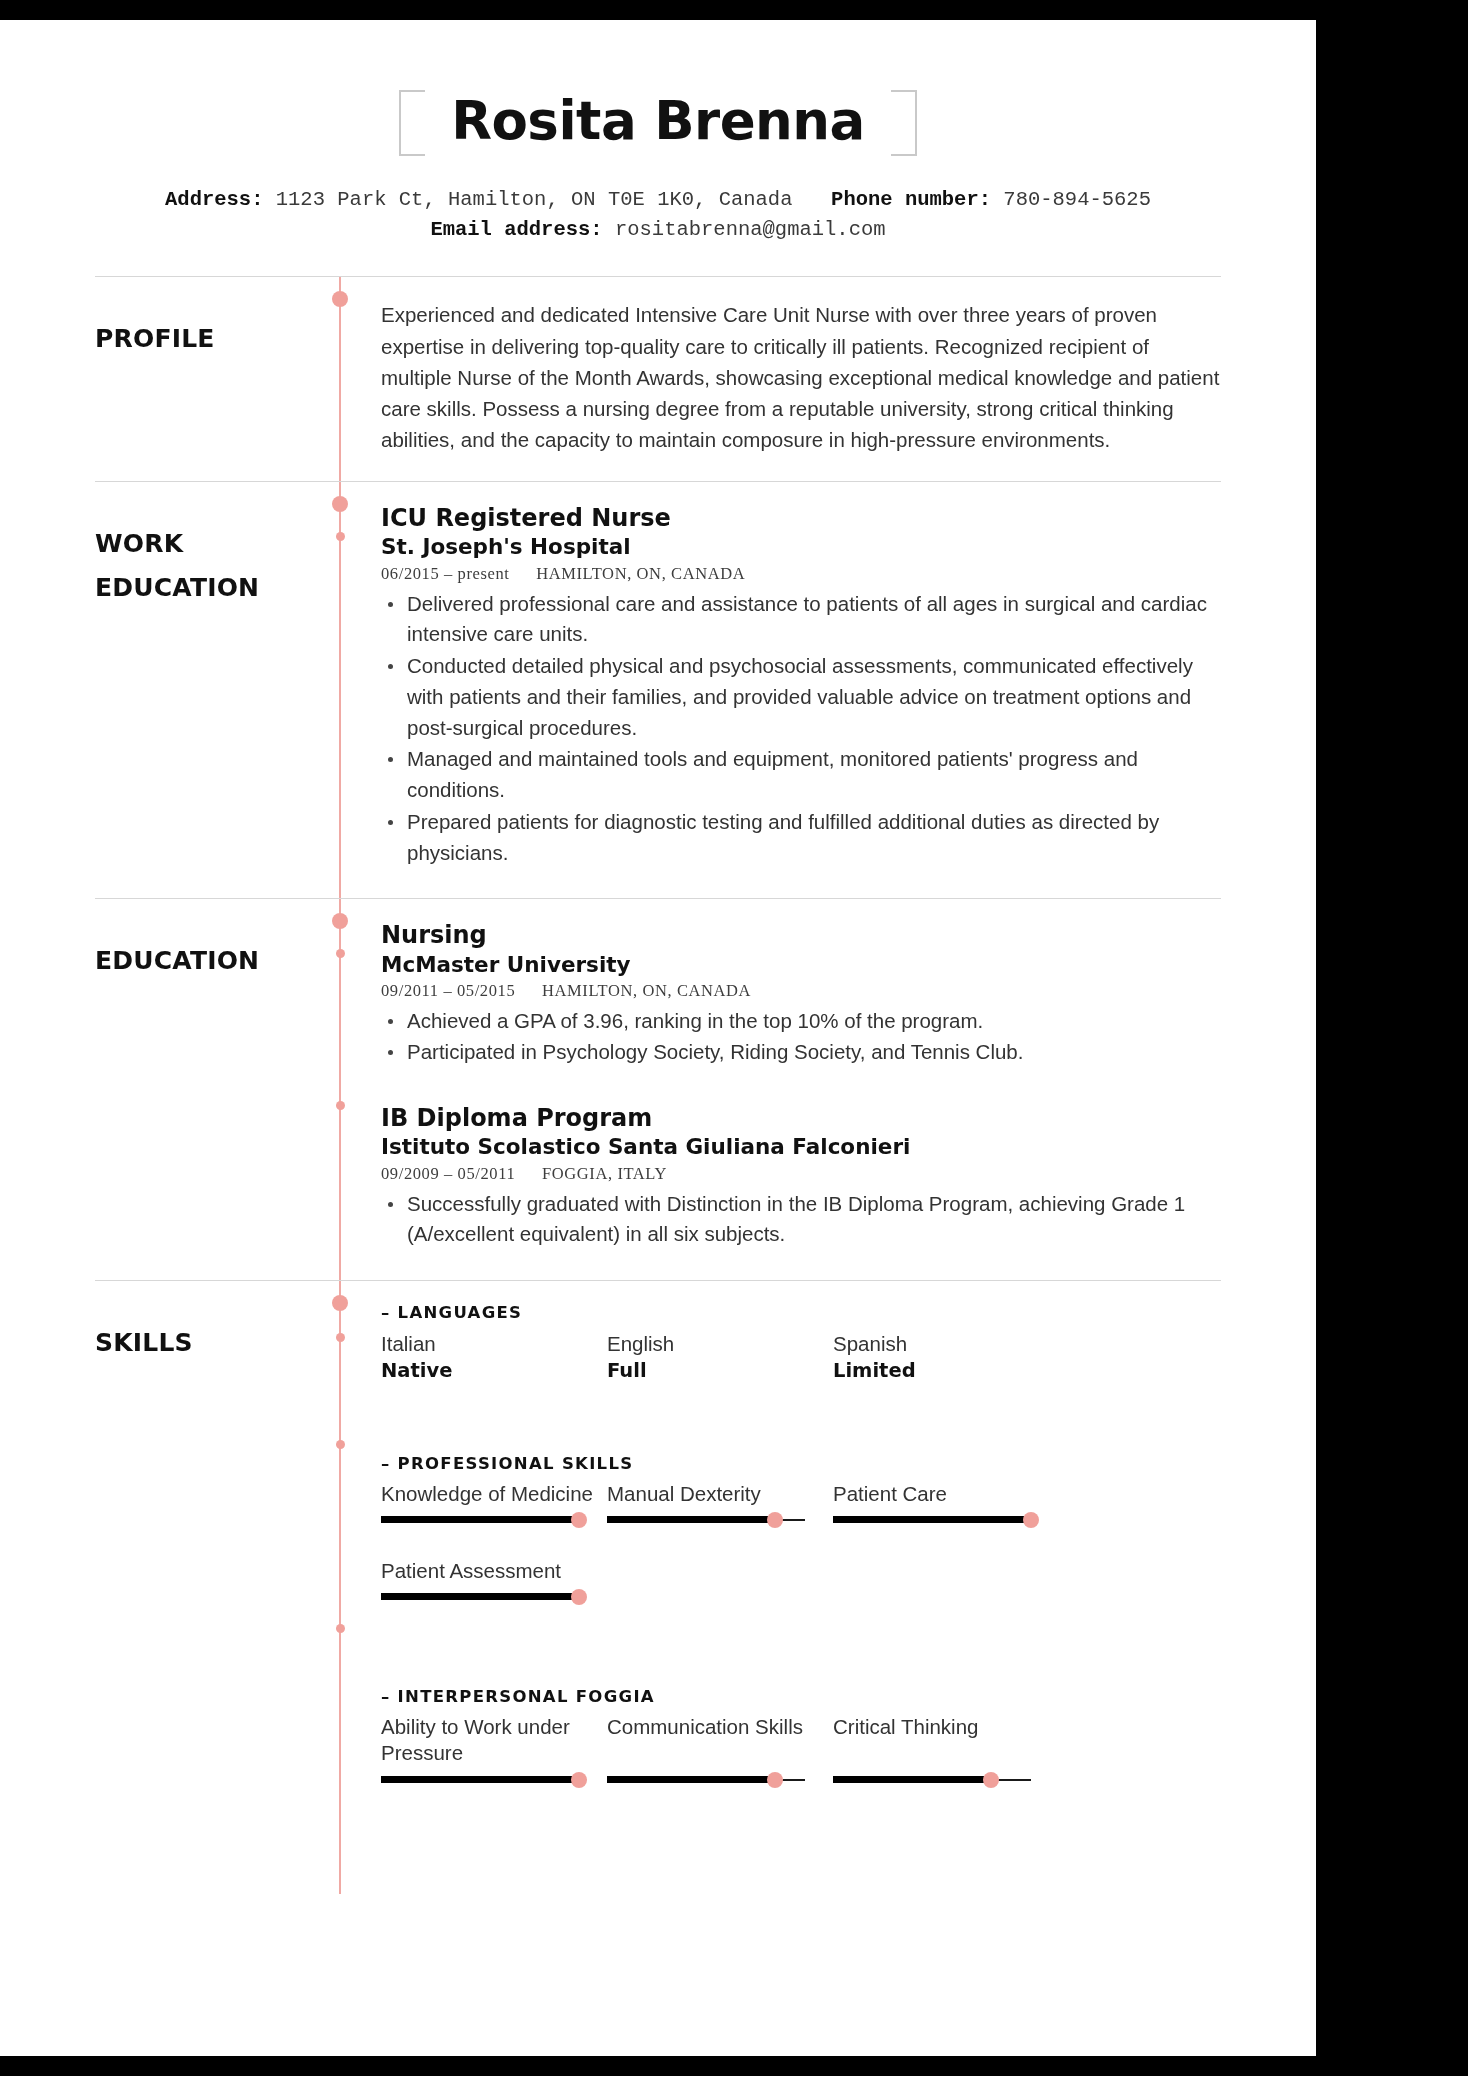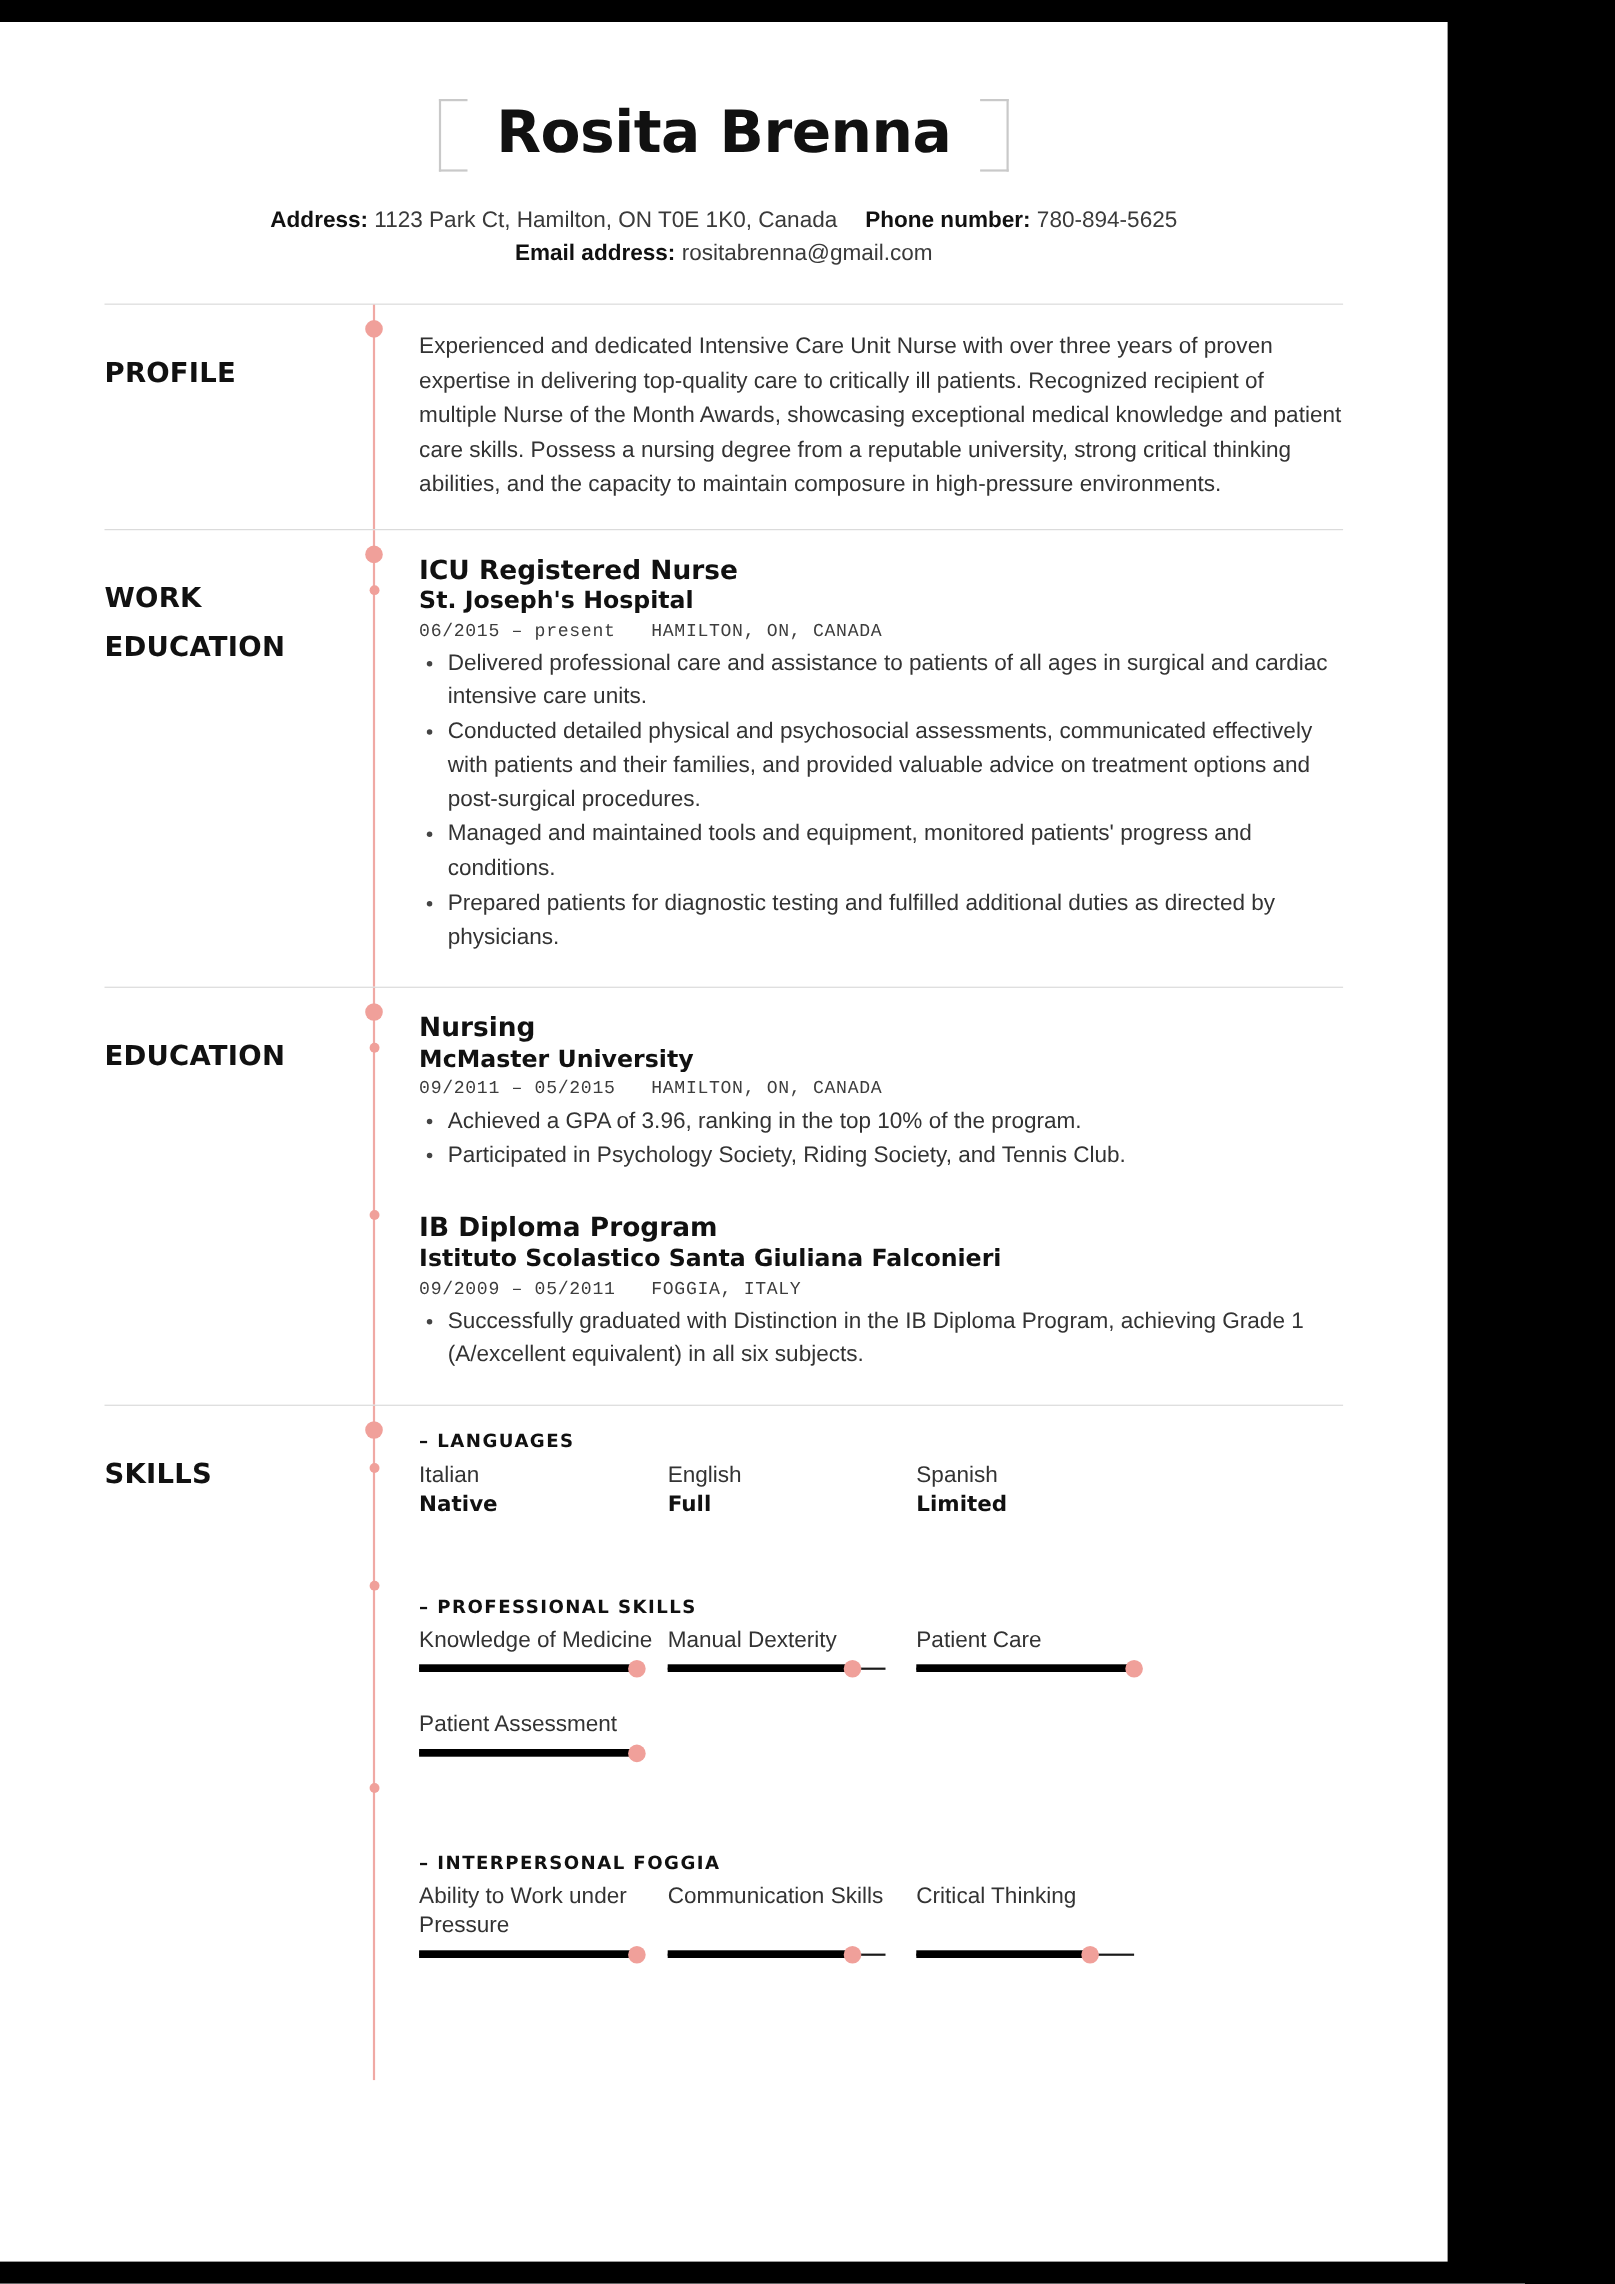--- a/index.html
+++ b/index.html
@@ -53,20 +53,21 @@
     color: #111111;
     line-height: 1.0;
     padding: 12px 8px;
   }
 
   .contact {
     margin-top: 26px;
     font-size: 20.5px;
     color: #3a3a3a;
     line-height: 1.45;
+    font-family: Liberation Mono, monospace;
   }
   .contact b { color: #111111; font-weight: bold; }
   .contact .gap { display: inline-block; width: 14px; }
 
   
   .content {
     margin-top: 32px;
     position: relative;
   }
 
@@ -141,21 +142,21 @@
     line-height: 1.22;
   }
   .entry-org {
     font-family: "DejaVu Sans", sans-serif;
     font-size: 21.5px;
     font-weight: bold;
     color: #111111;
     line-height: 1.26;
   }
   .entry-meta {
-    font-family: Liberation Mono, monospace;
+    font-family: Liberation Serif, serif;
     font-size: 16.5px;
     color: #3d3d3d;
     letter-spacing: 0.6px;
     margin-top: 3px;
     margin-bottom: 5px;
   }
   .entry-meta .loc { margin-left: 22px; }
 
   ul.bullets { list-style: none; margin-top: 2px; }
   ul.bullets li {

